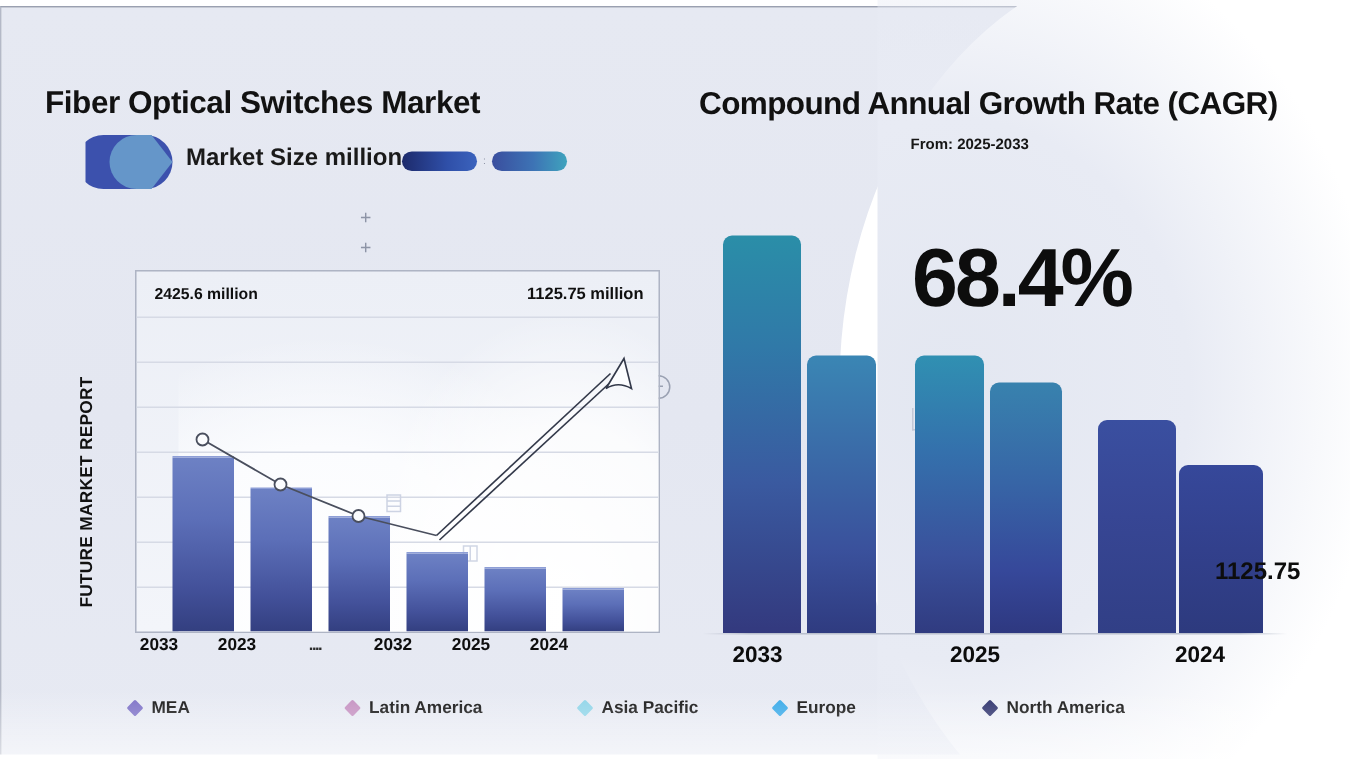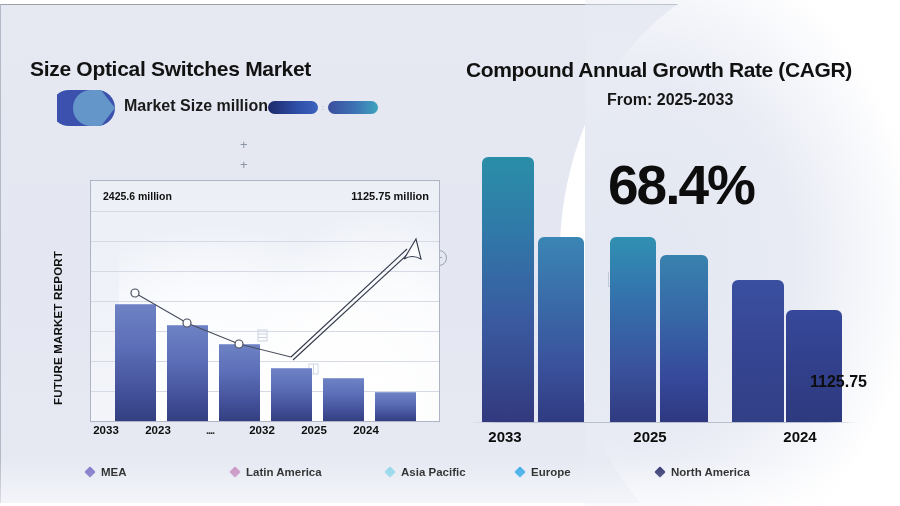--- a/index.html
+++ b/index.html
@@ -114,21 +114,21 @@
   }
   .xtick.dots{font-size:11px;letter-spacing:-1px;color:#2a2a2a;}
 
   
   .right-title{
     position:absolute;left:466px;top:58px;
     font-size:21px;font-weight:bold;color:#111;letter-spacing:-0.4px;white-space:nowrap;
   }
   .right-sub{
     position:absolute;left:607px;top:91px;
-    font-size:16px;font-weight:bold;color:#161616;white-space:nowrap;
+    font-size:10px;font-weight:bold;color:#161616;white-space:nowrap;
   }
   .cagr{
     position:absolute;left:608px;top:158px;
     font-size:55px;font-weight:bold;color:#0d0d0d;letter-spacing:-2px;line-height:1;
   }
   .cagr-sub{
     position:absolute;left:640px;top:214px;
     font-size:13px;font-weight:bold;color:#131313;white-space:nowrap;
   }
   .big-value{
@@ -160,21 +160,21 @@
 </head>
 <body>
 
 <div id="root">
 
   <div class="bg-slab"></div>
   <div class="bg-curve"></div>
   <div class="bg-curve2"></div>
   <div class="bg-soft"></div>
 
-  <div class="left-title">Size Optical Switches Market</div>
+  <div class="left-title">Fiber Optical Switches Market</div>
 
   <div class="hex-logo">
     <svg width="66" height="36" viewBox="0 0 66 36">
       <path d="M12,0 H40 A18,18 0 0 1 40,36 H12 A18,18 0 0 1 12,0 Z" fill="#3c51ad"></path>
       <path d="M34,0 H44 L58,18 L44,36 H34 A18,18 0 0 1 34,0 Z" fill="#6596c9"></path>
     </svg>
   </div>
 
   <div class="legend-size">Market Size million</div>
 

